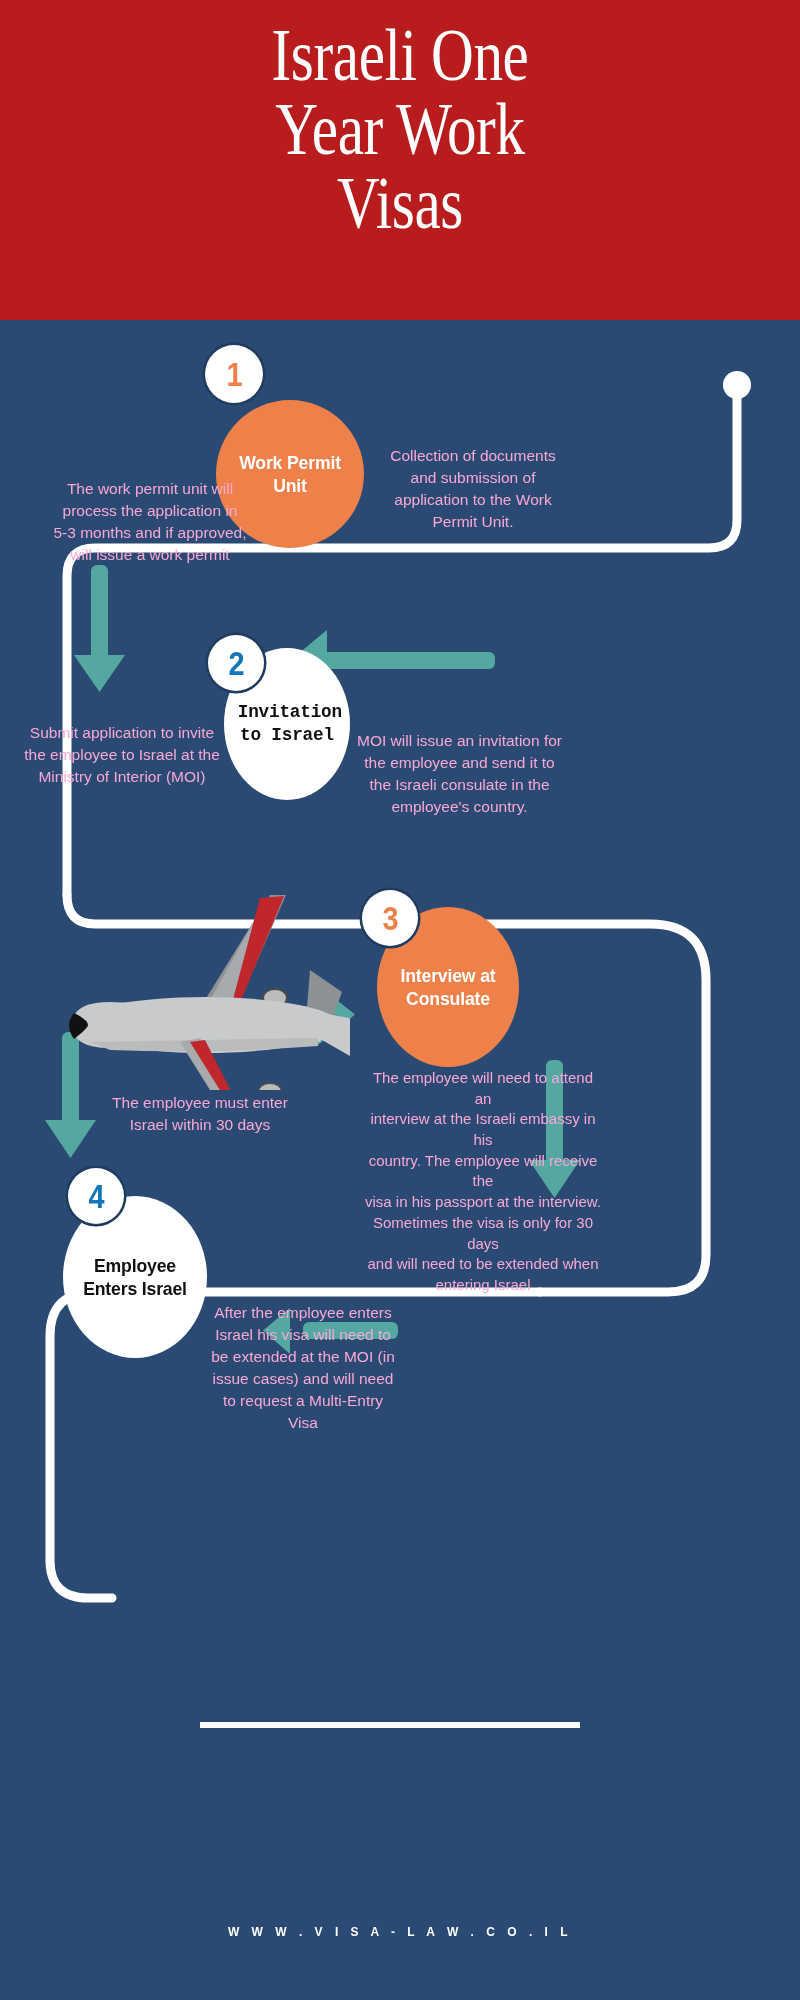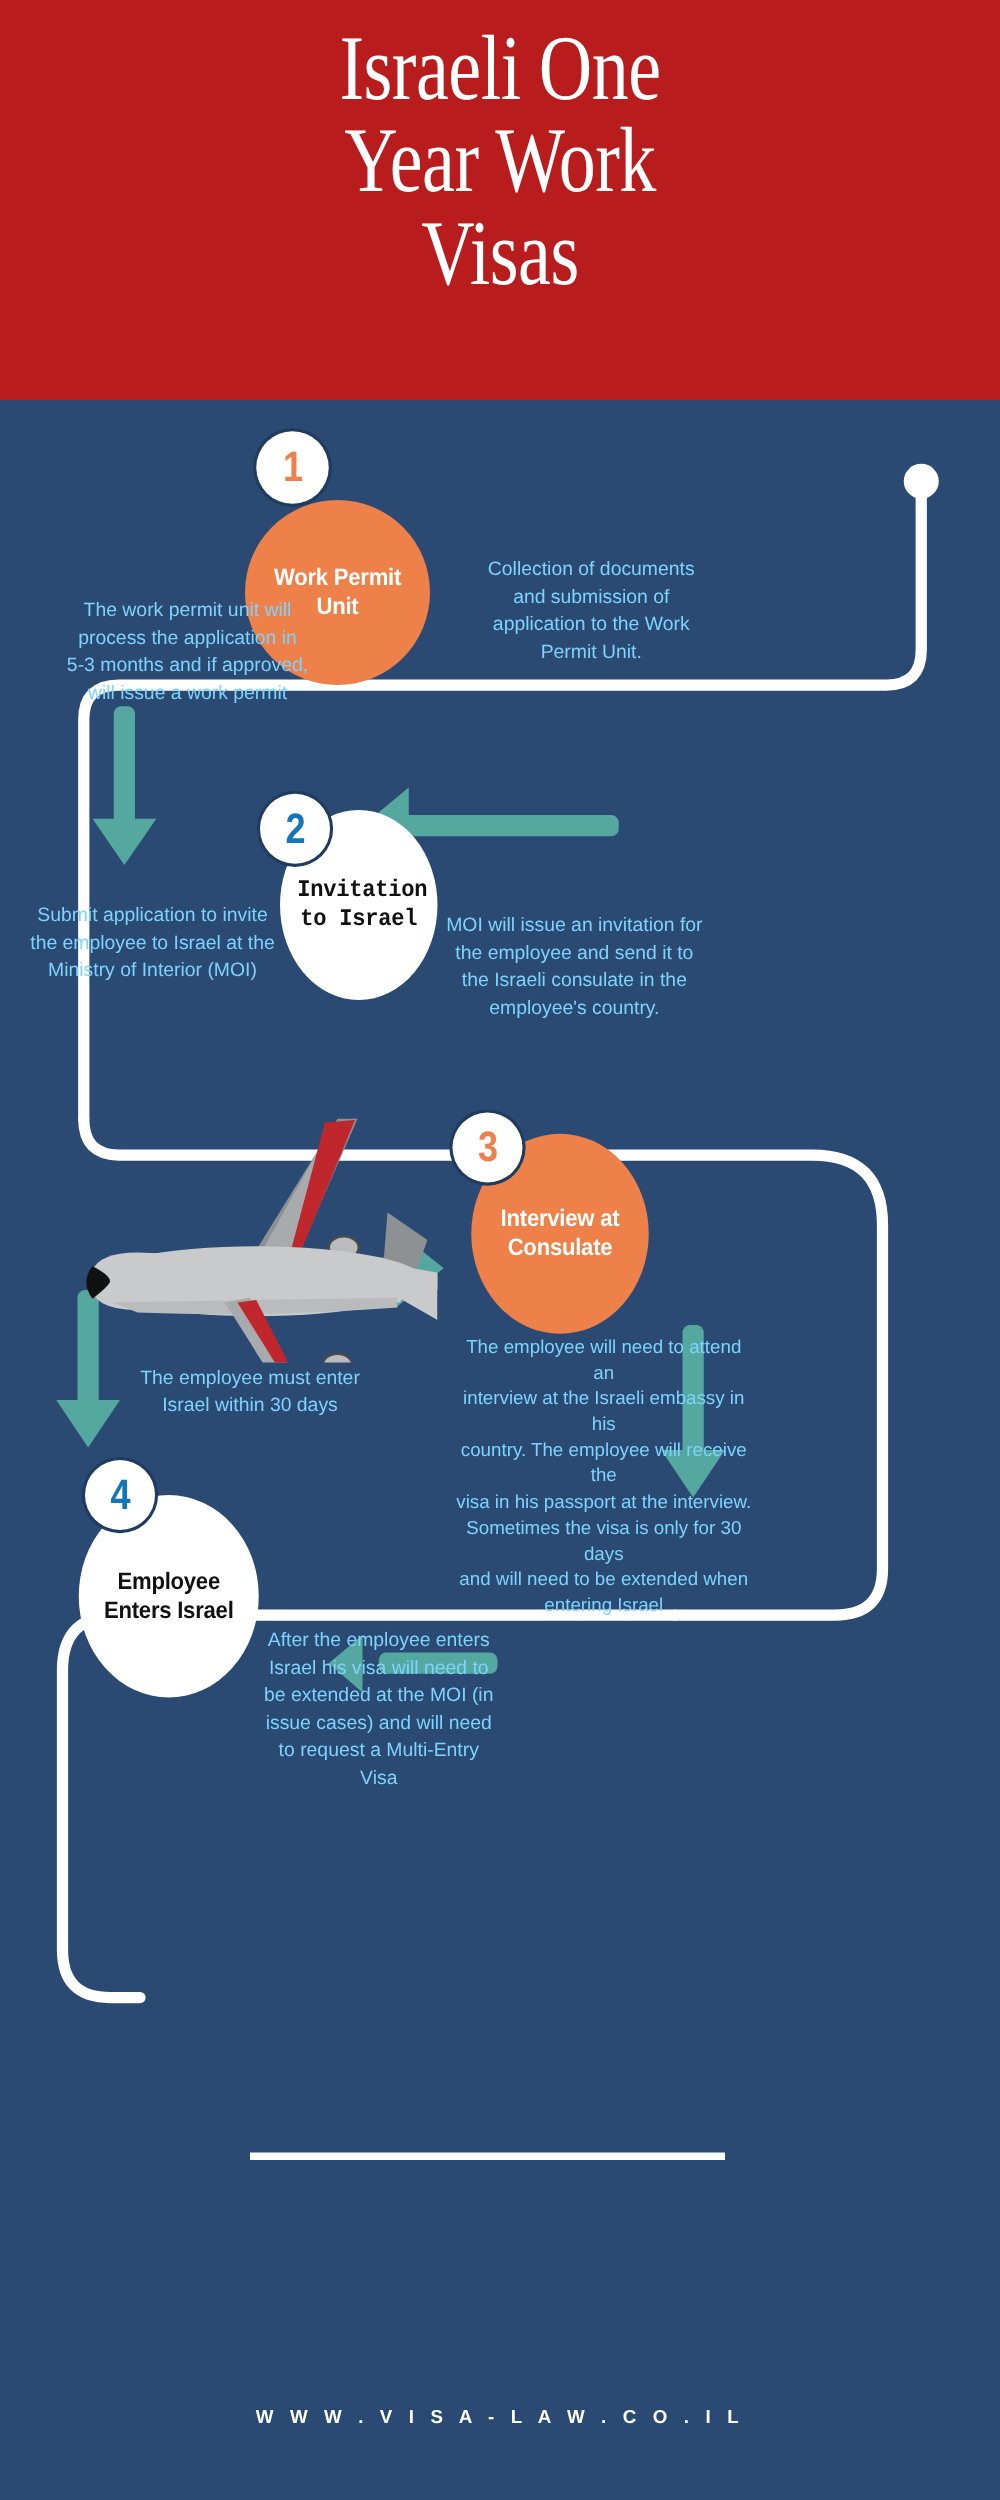--- a/index.html
+++ b/index.html
@@ -61,34 +61,34 @@
     font-size:34px;
     box-shadow:0 0 0 2.5px #1f3b5e;
   }
   .badge.orange-num{color:#ee8149;}
   .badge.blue-num{color:#1476b8;}
   .badge span{transform:scaleX(0.85);display:block;}
 
   
   .desc{
     position:absolute;
-    color:#7dd3fc;
+    color:#f9a8d4;
     font-size:15.5px;
     line-height:1.42;
     text-align:center;
     font-family:"Liberation Sans", sans-serif;
     white-space:pre-line;
   }
   .desc.small{font-size:15px;line-height:1.38;}
 
   
   #footer-text{
     position:absolute;left:0;top:1925px;width:800px;
     text-align:center;color:#ffffff;
-    font-size:15px;font-weight:bold;
+    font-size:12px;font-weight:bold;
     letter-spacing:4.5px;
     font-family:"Liberation Sans", sans-serif;
   }
 
   
   #plane{position:absolute;left:60px;top:870px;width:290px;height:220px;}
 </style>
 </head>
 <body>
 
@@ -169,21 +169,21 @@
       <path d="M30,172 L258,168 L258,176 Q150,184 50,180 Z" fill="#b9bbbd"></path>
 
       <polygon points="140,168 196,268 180,268 120,172" fill="#a8abad"></polygon>
       <polygon points="145,170 192,262 186,262 130,172" fill="#c0272d"></polygon>
 
       <ellipse cx="210" cy="222" rx="13" ry="10" fill="#4a4a4a"></ellipse>
       <ellipse cx="210" cy="222" rx="11" ry="8" fill="#b9bbbd"></ellipse>
     </svg>
   </div>
 
-  <div class="bubble orange" style="left:196px;top:400px;width:148px;height:148px;">
+  <div class="bubble orange" style="left:216px;top:400px;width:148px;height:148px;">
     <span>Work Permit
 Unit</span>
   </div>
   <div class="badge orange-num" style="left:205px;top:345px;width:58px;height:58px;">
     <span>1</span>
   </div>
   <div class="desc" style="left:378px;top:445px;width:190px;">Collection of documents
 and submission of
 application to the Work
 Permit Unit.</div>

